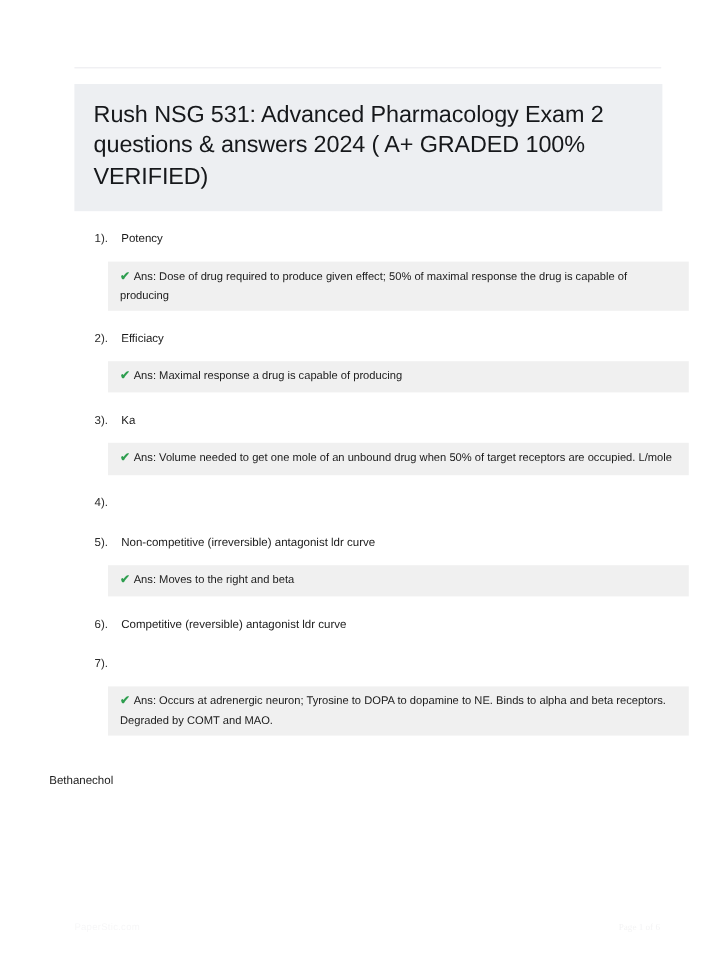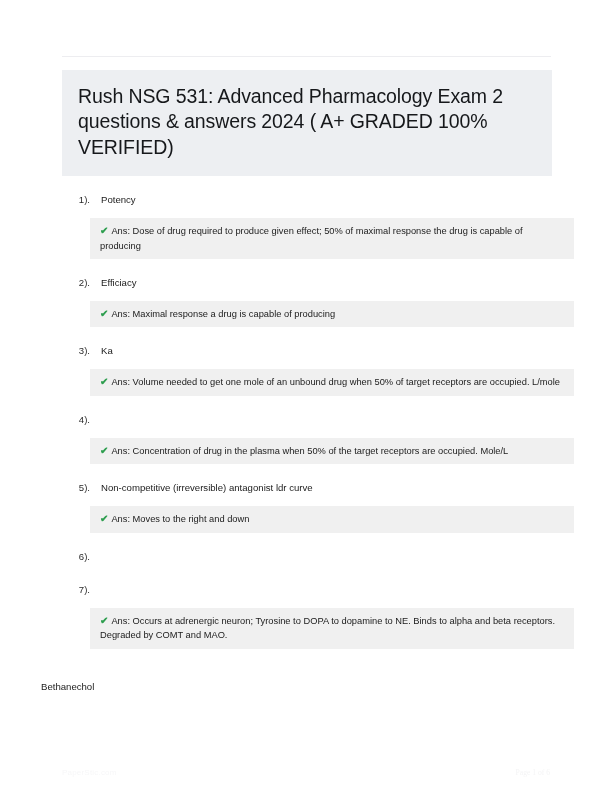--- a/index.html
+++ b/index.html
@@ -169,32 +169,32 @@
           <div class="q-row">
             <span class="q-num">3).</span>
             <div class="q-text">Ka</div>
           </div>
           <div class="ans-box"><span class="check-icon">✔</span><span>Ans: Volume needed to get one mole of an unbound drug when 50% of target receptors are occupied. L/mole</span></div>
         </li>
         <li class="qa-item">
           <div class="q-row">
             <span class="q-num">4).</span>
           </div>
-          <div class="ans-box"><span class="check-icon">✔</span><span>Ans: Concentration of drug in the plasma when 50% of the target receptors are occupied. Mole/L</span></div>
         </li>
         <li class="qa-item">
           <div class="q-row">
             <span class="q-num">5).</span>
             <div class="q-text">Non-competitive (irreversible) antagonist ldr curve</div>
           </div>
-          <div class="ans-box"><span class="check-icon">✔</span><span>Ans: Moves to the right and down</span></div>
+          <div class="ans-box"><span class="check-icon">✔</span><span>Ans: Moves to the right and beta</span></div>
         </li>
         <li class="qa-item">
           <div class="q-row">
             <span class="q-num">6).</span>
+            <div class="q-text">Competitive (reversible) antagonist ldr curve</div>
           </div>
         </li>
         <li class="qa-item">
           <div class="q-row">
             <span class="q-num">7).</span>
           </div>
           <div class="ans-box"><span class="check-icon">✔</span><span>Ans: Occurs at adrenergic neuron; Tyrosine to DOPA to dopamine to NE. Binds to alpha and beta receptors. Degraded by COMT and MAO.</span></div>
         </li>
       </ul>
 

